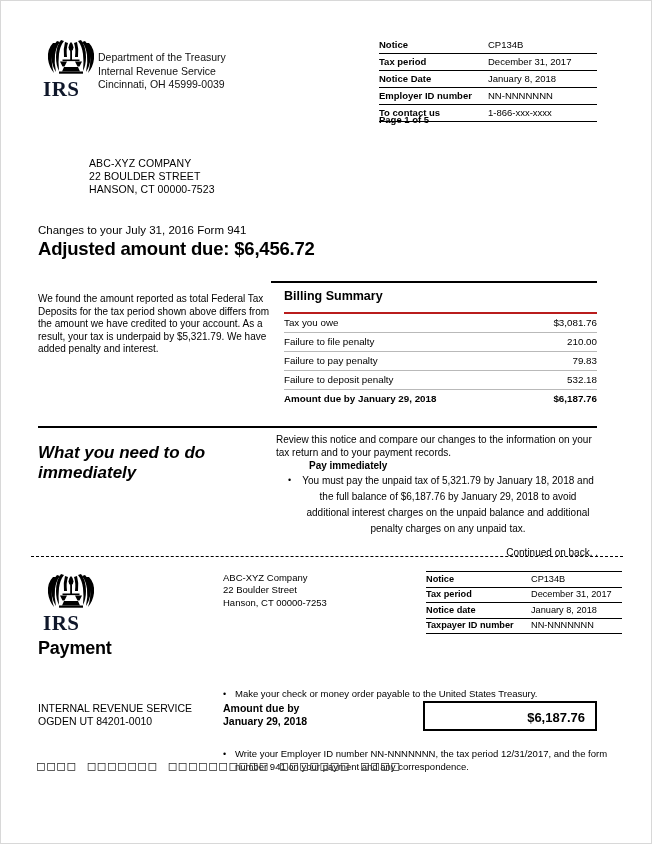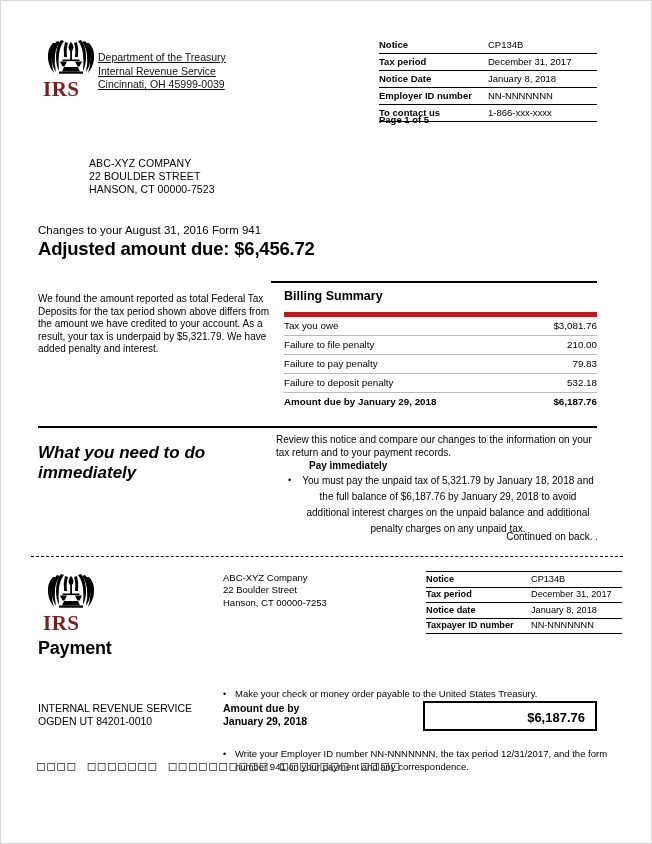--- a/index.html
+++ b/index.html
@@ -30,30 +30,29 @@
   .rule-thick { background: #000; height: 2px; }
 
   
   .irs-logo { width: 56px; }
   .irs-logo svg { display: block; }
   .irs-word {
     font-family: "Liberation Serif", serif;
     font-weight: bold;
     letter-spacing: 0.5px;
     line-height: 1;
-    color: #7f1d1d;
+    color: #0f172a;
   }
 
   
   #agency-block {
     left: 97px; top: 50px;
     font-size: 10.5px;
     line-height: 13.5px;
     color: #111;
-    text-decoration: underline;
   }
 
   
   #notice-table {
     left: 378px; top: 36px;
     width: 218px;
     font-size: 9.5px;
     border-collapse: collapse;
   }
   #notice-table td {
@@ -114,21 +113,21 @@
     border-bottom: 1px solid #b9b9b9;
     line-height: 12px;
   }
   #billing-table td.amt { text-align: right; }
   #billing-table tr.total td {
     font-weight: bold;
     border-top: 1px solid #eab308;
     border-bottom: none;
     padding-top: 3px;
   }
-  #billing-table tr:first-child td { border-top: 5px solid #b91c1c; }
+  #billing-table tr:first-child td { border-top: 2px solid #b91c1c; }
 
   
   #todo-rule { left: 37px; top: 425px; width: 559px; }
   #todo-heading {
     left: 37px; top: 442px;
     font-size: 17px; font-weight: bold;
     width: 235px;
     font-style: italic;
   }
   #todo-body {
@@ -148,21 +147,21 @@
     line-height: 16px;
     text-align: center;
   }
   #todo-body li::before {
     content: "\2022";
     position: absolute;
     left: 0; top: -0.5px;
     font-size: 9px;
   }
   #continued {
-    left: 275px; top: 530px;
+    left: 275px; top: 546px;
     width: 322px;
     text-align: right;
     font-size: 10px;
   }
 
   
   #tear-line {
     left: 30px; top: 555px;
     width: 592px;
     border-top: 1px dashed #000;
@@ -314,21 +313,21 @@
     </tbody>
   </table>
   <div class="abs" id="page-count">Page 1 of 5</div>
 
   <div class="abs" id="addressee">
     <div>ABC-XYZ COMPANY</div>
     <div>22 BOULDER STREET</div>
     <div>HANSON, CT 00000-7523</div>
   </div>
 
-  <div class="abs" id="changes-line">Changes to your August 31, 2016 Form 941</div>
+  <div class="abs" id="changes-line">Changes to your July 31, 2016 Form 941</div>
   <div class="abs" id="amount-title">Adjusted amount due: $6,456.72</div>
 
   <div class="abs" id="explanation">We found the amount reported as total Federal Tax Deposits for the tax period shown above differs from the amount we have credited to your account. As a result, your tax is underpaid by $5,321.79.  We have added penalty and interest.</div>
 
   <div class="abs rule-thick" id="billing-rule"></div>
   <div class="abs" id="billing-title">Billing Summary</div>
   <table class="abs" id="billing-table">
     <tbody>
       <tr>
         <td>Tax you owe</td>

